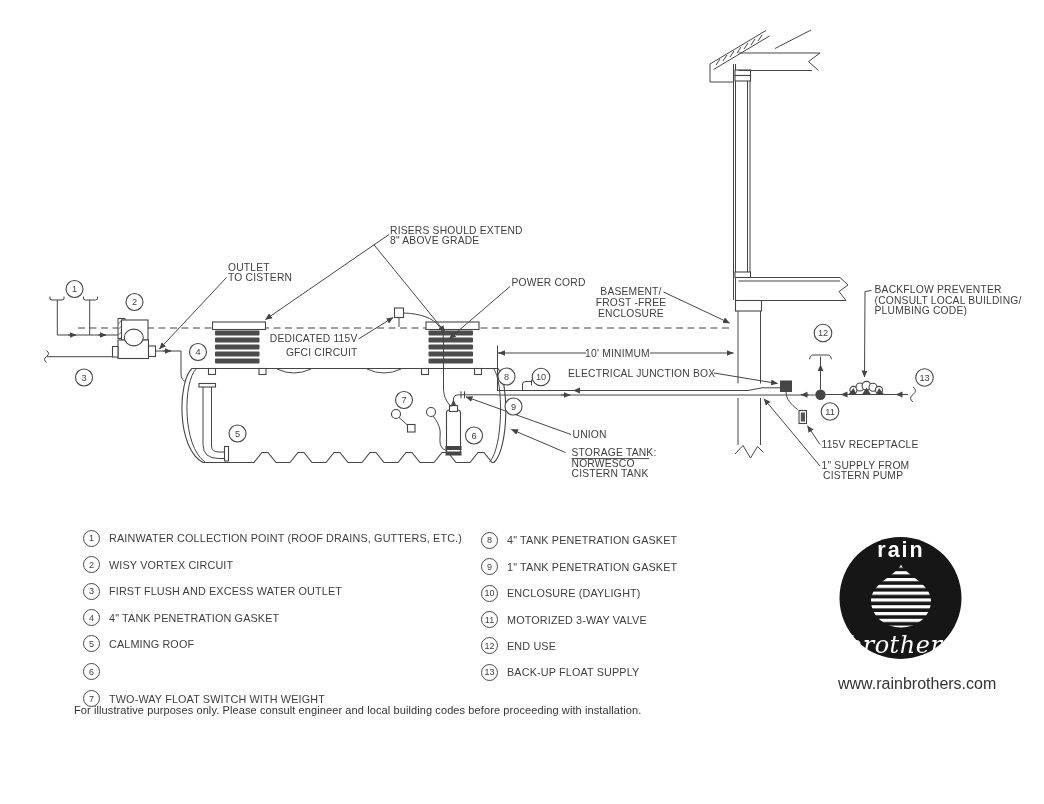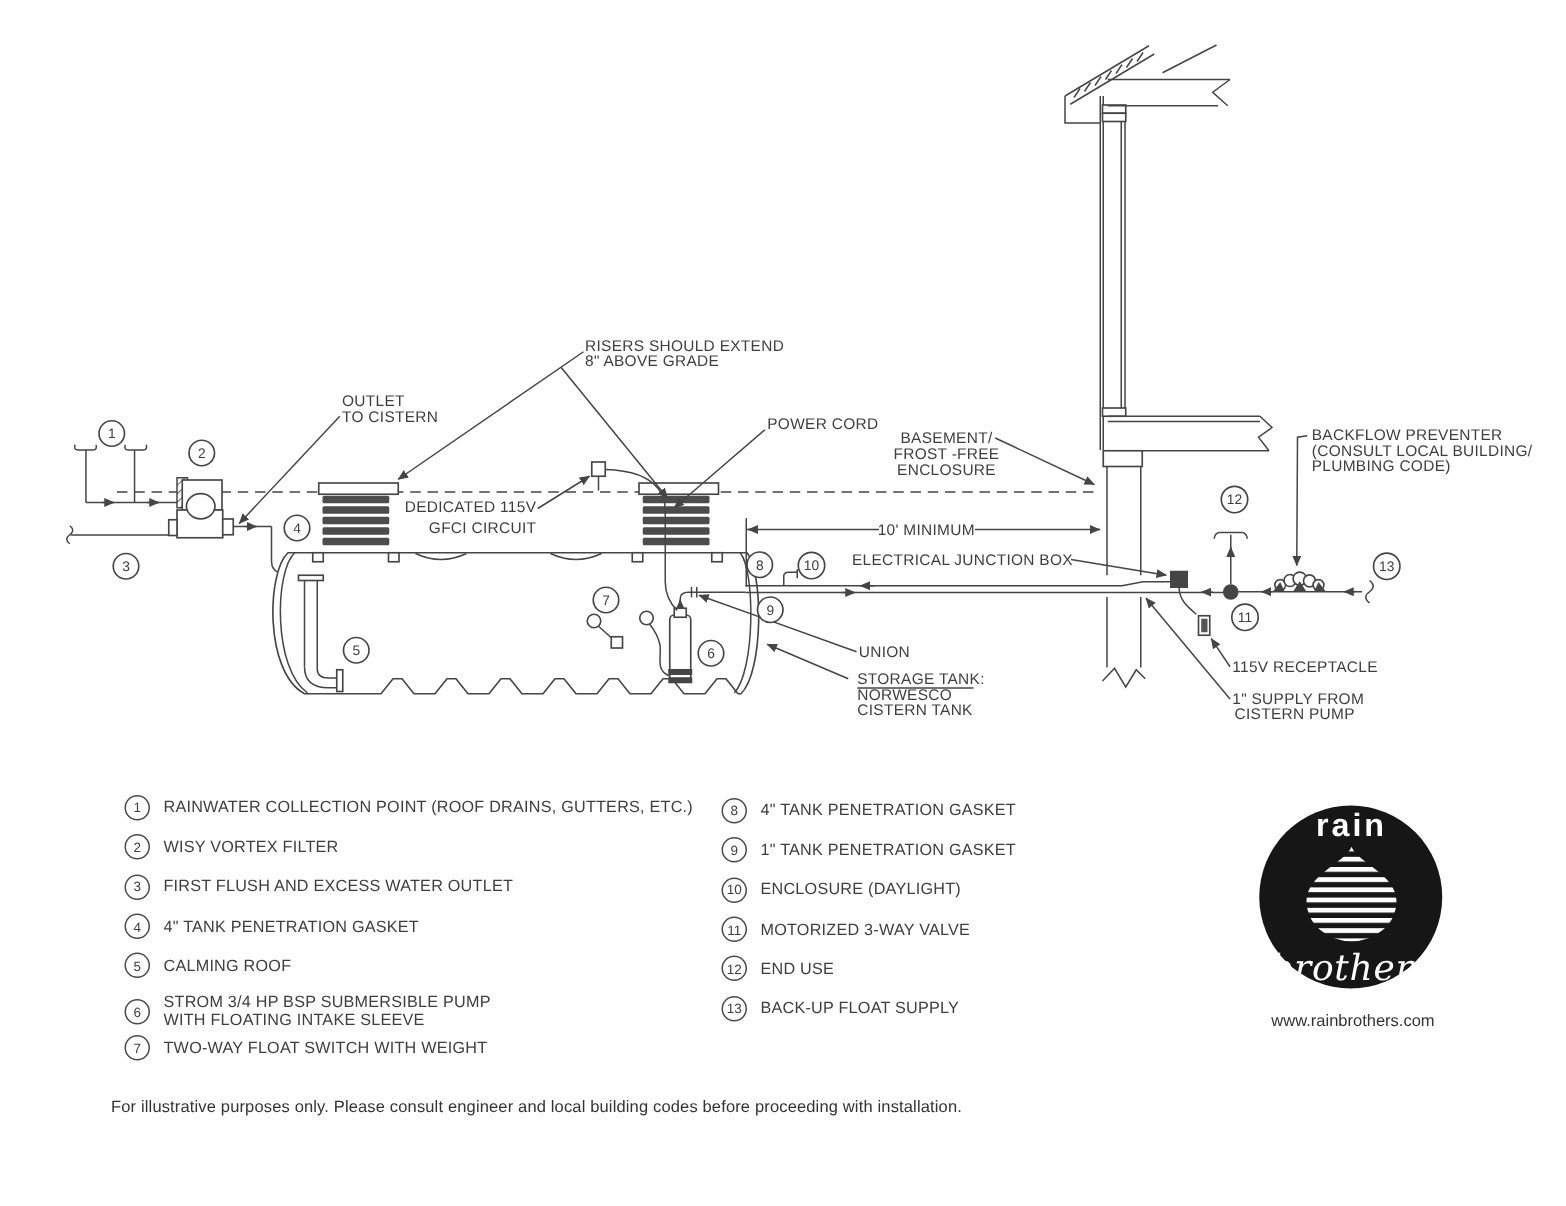--- a/index.html
+++ b/index.html
@@ -18,22 +18,22 @@
   .lble{text-anchor:end;}
   .co circle{fill:#fff;stroke:#454545;stroke-width:1.1;}
   .co text{font-family:"Liberation Sans",sans-serif;font-size:9.2px;fill:#3e3e3e;text-anchor:middle;}
   
   .lrow{position:absolute;display:flex;align-items:center;color:#3e3e3e;}
   .lnum{width:17px;height:17px;border:1.2px solid #4a4a4a;border-radius:50%;flex:0 0 17px;
         display:flex;align-items:center;justify-content:center;font-size:9px;color:#3e3e3e;box-sizing:border-box;}
   .ltxt{margin-left:9px;font-size:10.8px;letter-spacing:.15px;white-space:nowrap;}
   .ltxt2{margin-left:9px;font-size:10.8px;letter-spacing:.15px;line-height:11.5px;white-space:nowrap;}
   .website{position:absolute;left:838px;top:675px;width:128px;text-align:center;
-           font-size:11px;color:#333;}
-  .footer{position:absolute;left:74px;top:732px;font-size:11px;color:#333;letter-spacing:.1px;}
+           font-size:16px;color:#333;}
+  .footer{position:absolute;left:74px;top:704px;font-size:11px;color:#333;letter-spacing:.1px;}
 </style>
 </head>
 <body>
 
 <div class="page">
 
 <svg width="1044" height="804" viewBox="0 0 1044 804">
   <defs>
     <marker id="ah" markerWidth="8" markerHeight="7" refX="6.5" refY="3" orient="auto" markerUnits="userSpaceOnUse">
       <path d="M0,0 L7,3 L0,6 Z" fill="#454545"></path>
@@ -341,37 +341,36 @@
 </svg>
 
 <div>
 
   <div class="lrow" style="left:83px;top:529.5px;">
     <span class="lnum">1</span>
     <span class="ltxt">RAINWATER COLLECTION POINT (ROOF DRAINS, GUTTERS, ETC.)</span>
   </div>
   <div class="lrow" style="left:83px;top:556px;">
     <span class="lnum">2</span>
-    <span class="ltxt">WISY VORTEX FILTER</span>
+    <span class="ltxt">WISY VORTEX CIRCUIT</span>
   </div>
   <div class="lrow" style="left:83px;top:582.5px;">
     <span class="lnum">3</span>
     <span class="ltxt">FIRST FLUSH AND EXCESS WATER OUTLET</span>
   </div>
   <div class="lrow" style="left:83px;top:609px;">
     <span class="lnum">4</span>
     <span class="ltxt">4" TANK PENETRATION GASKET</span>
   </div>
   <div class="lrow" style="left:83px;top:635px;">
     <span class="lnum">5</span>
     <span class="ltxt">CALMING ROOF</span>
   </div>
   <div class="lrow" style="left:83px;top:663px;">
     <span class="lnum">6</span>
-    <span class="ltxt2"><span>STROM 3/4 HP BSP SUBMERSIBLE PUMP</span><br><span>WITH FLOATING INTAKE SLEEVE</span></span>
   </div>
   <div class="lrow" style="left:83px;top:690px;">
     <span class="lnum">7</span>
     <span class="ltxt">TWO-WAY FLOAT SWITCH WITH WEIGHT</span>
   </div>
 
   <div class="lrow" style="left:481px;top:531.5px;">
     <span class="lnum">8</span>
     <span class="ltxt">4" TANK PENETRATION GASKET</span>
   </div>

